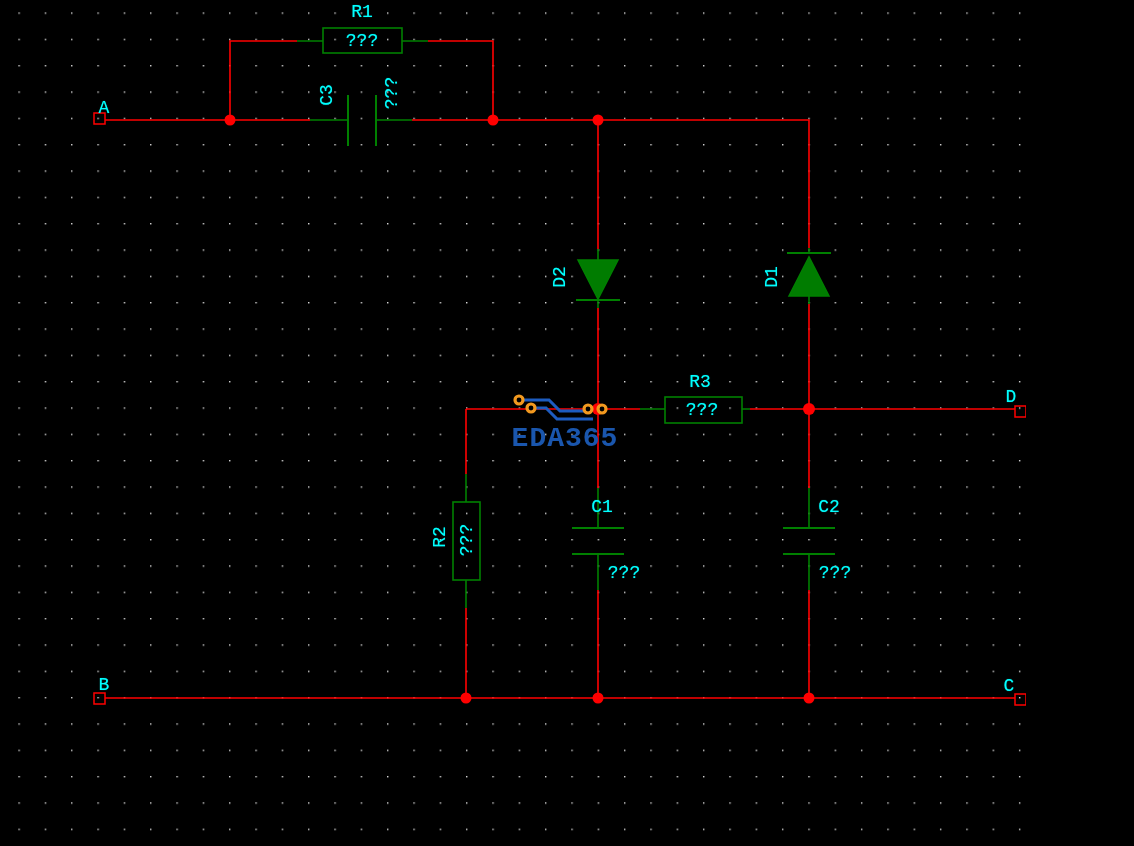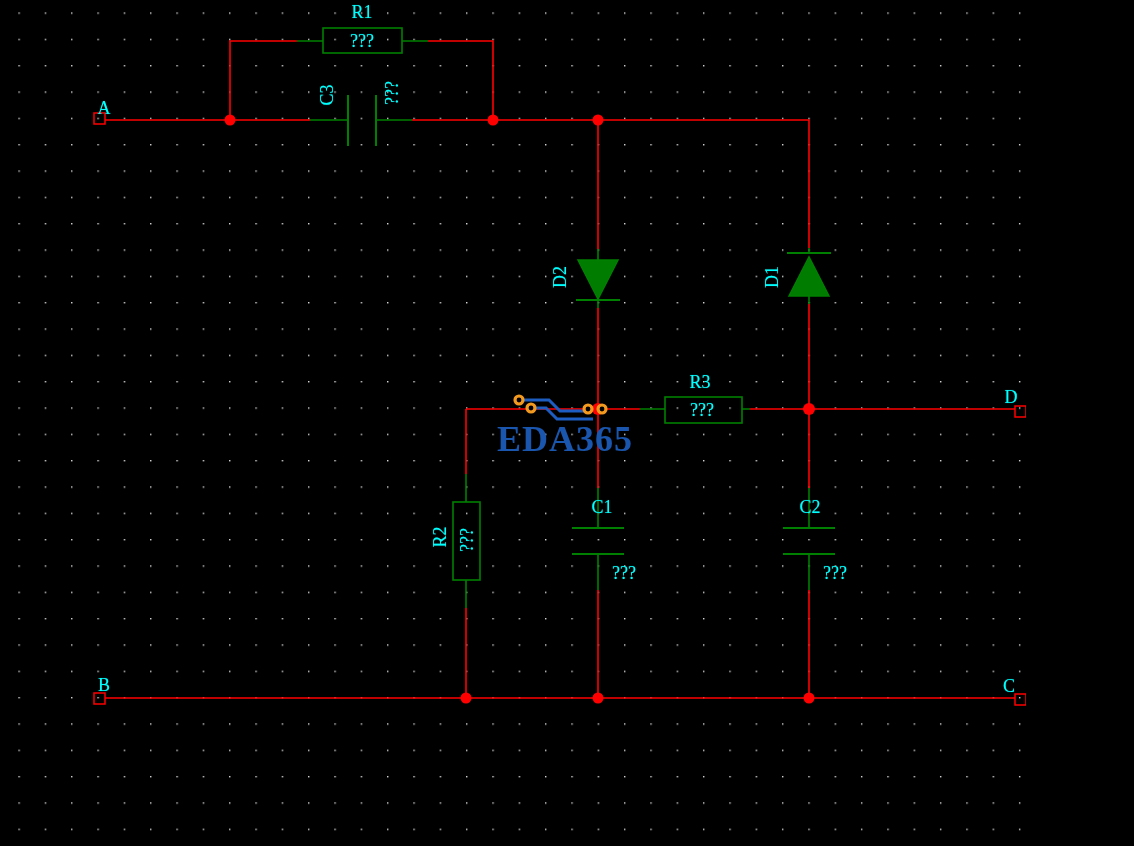--- a/index.html
+++ b/index.html
@@ -1,28 +1,28 @@
 <!DOCTYPE html>
 <html><head>
 <meta charset="utf-8">
 <style>
   html,body{margin:0;padding:0;background:#000;}
   #stage{
     position:relative;width:1026px;height:846px;background:#000;
-    overflow:hidden;font-family:Liberation Serif, serif;
+    overflow:hidden;font-family:Liberation Mono, monospace;
   }
   #stage svg{position:absolute;left:0;top:0;}
   .lbl{
     position:absolute;color:#00ffff;font-size:18px;line-height:1;
     white-space:nowrap;transform:translate(-50%,-50%);
     text-shadow:0 0 1px rgba(0,255,255,.55);
   }
   .vlbl{transform:translate(-50%,-50%) rotate(-90deg);}
   .wm{
-    position:absolute;color:#1a56ad;font-size:36px;font-weight:700;
+    position:absolute;color:#1a56ad;font-size:28px;font-weight:700;
     line-height:1;transform:translate(-50%,-50%);letter-spacing:1px;
     white-space:nowrap;
     text-align:right;
   }
 </style>
 </head>
 <body>
 
 <div id="stage">
 
@@ -127,18 +127,18 @@
 
   <div class="lbl" style="left:700px;top:382px">R3</div>
   <div class="lbl" style="left:702px;top:410px">???</div>
 
   <div class="lbl vlbl" style="left:440px;top:537px">R2</div>
   <div class="lbl vlbl" style="left:467px;top:540px">???</div>
 
   <div class="lbl" style="left:602px;top:507px">C1</div>
   <div class="lbl" style="left:624px;top:573px">???</div>
 
-  <div class="lbl" style="left:810px;top:507px">C2</div>
+  <div class="lbl" style="left:829px;top:507px">C2</div>
   <div class="lbl" style="left:835px;top:573px">???</div>
 
   <div class="wm" style="left:565px;top:439px">EDA365</div>
 
 </div>
 
 </body></html>

